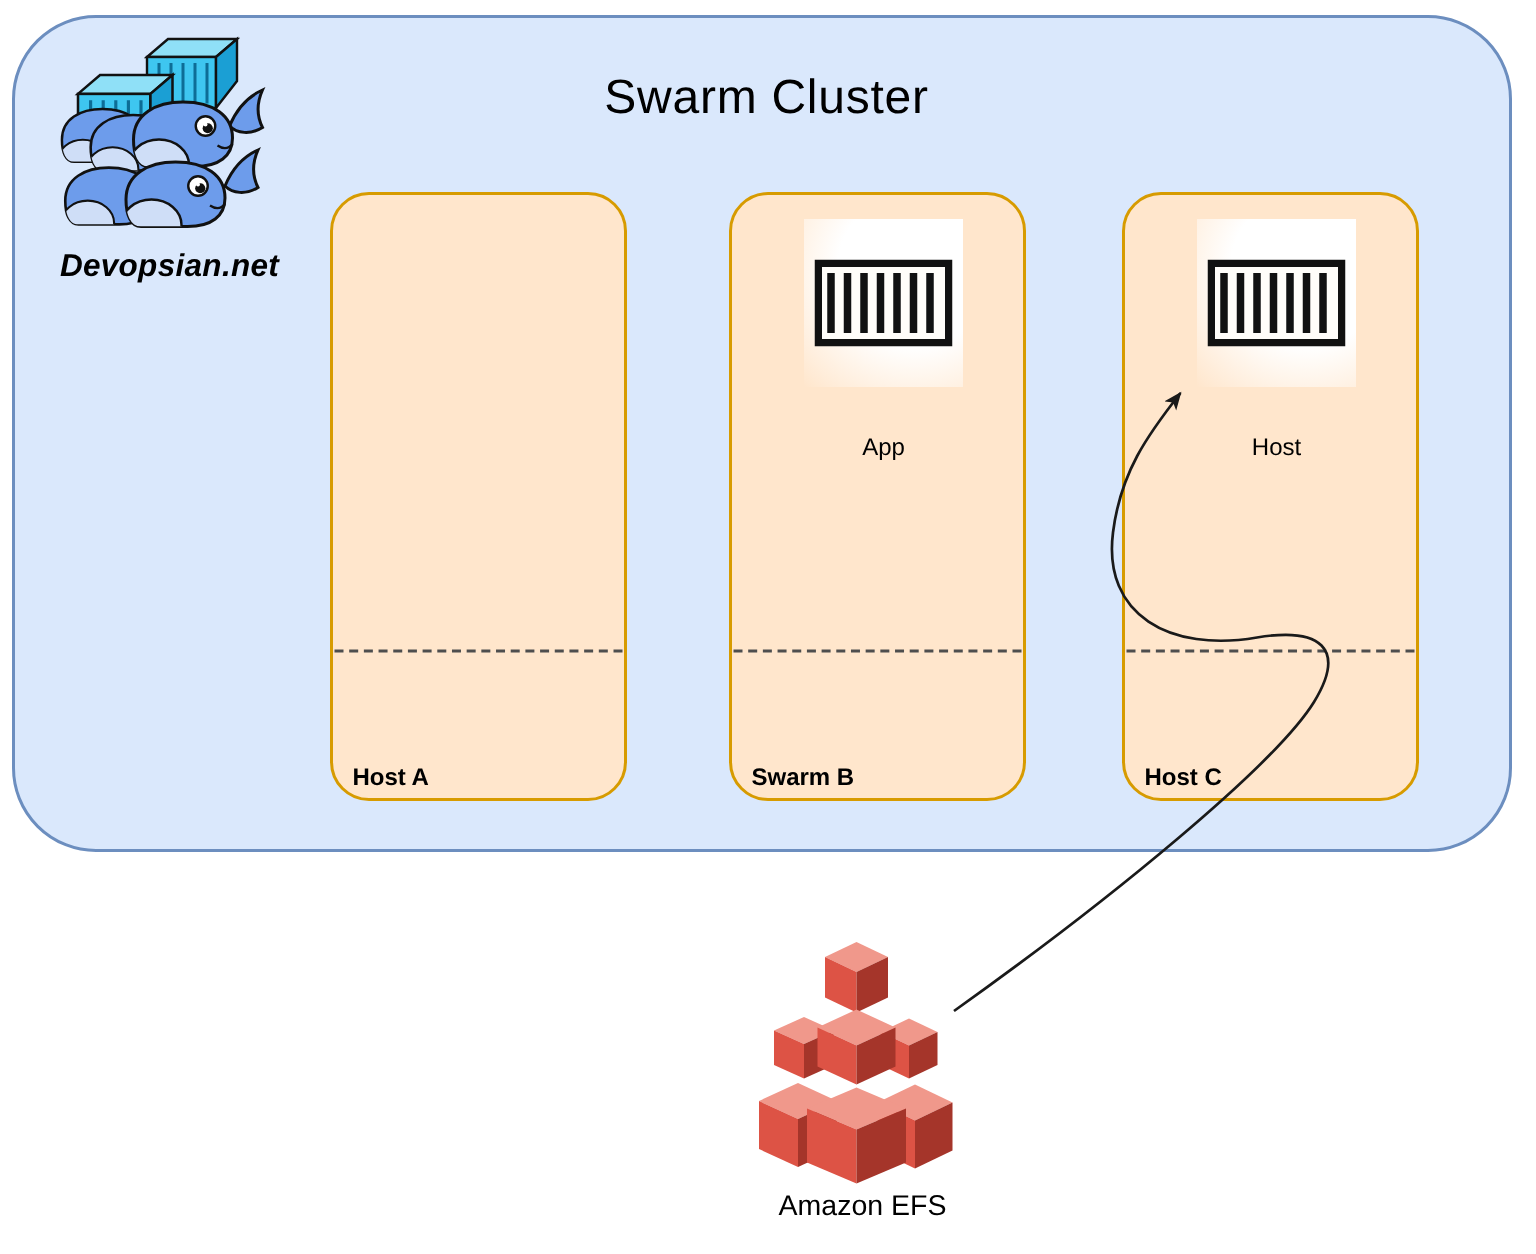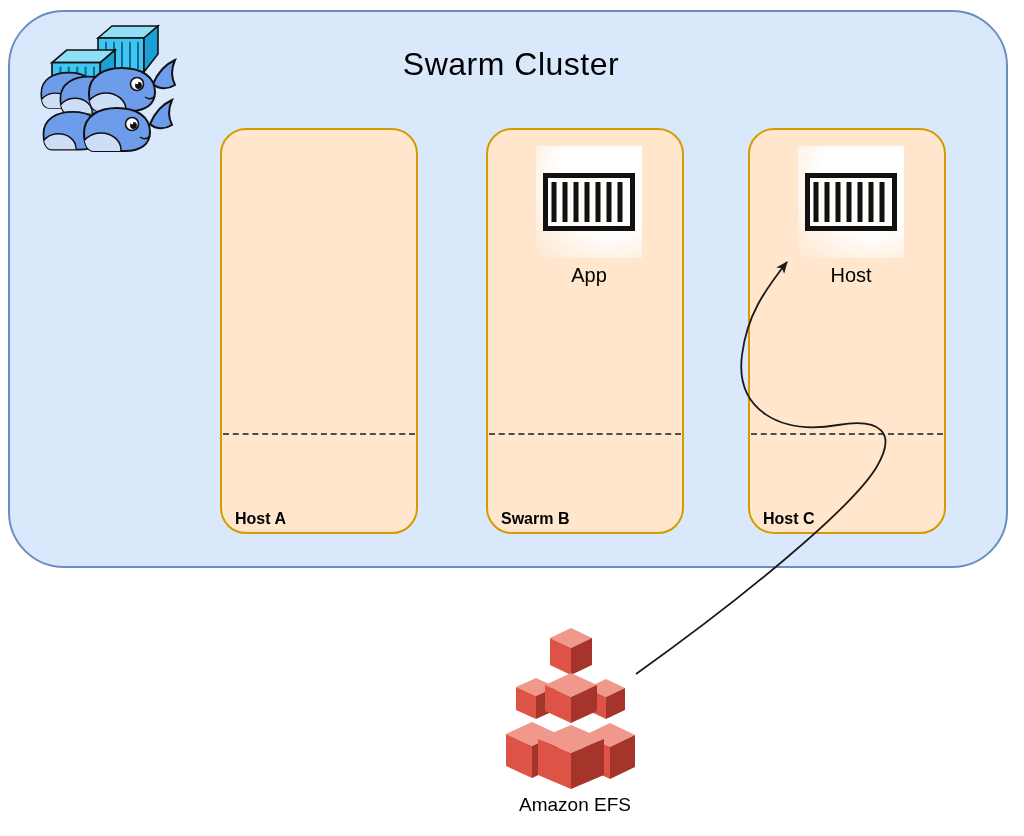--- a/index.html
+++ b/index.html
@@ -47,21 +47,21 @@
   
   .service{
     position:absolute;left:48px;top:16px;width:106px;
     display:flex;flex-direction:column;align-items:center;
   }
   .icon-bg{
     width:106px;height:112px;
     background:radial-gradient(circle at 70% 30%, #ffffff 48%, var(--host-fill) 100%);
     display:flex;align-items:center;justify-content:center;
   }
-  .service-label{margin-top:6px;font-size:20px;color:var(--text);}
+  .service-label{margin-top:32px;font-size:16px;color:var(--text);}
   
   .efs{
     position:absolute;left:503px;top:620px;width:144px;
     display:flex;flex-direction:column;align-items:center;
   }
   .efs-label{margin-top:4px;font-size:19px;color:var(--text);}
   
   .arrow-overlay{position:absolute;left:0;top:0;width:1024px;height:836px;pointer-events:none;}
   .arrow-path{fill:none;stroke:var(--arrow);stroke-width:1.8px;}
   
@@ -125,20 +125,21 @@
           <use href="#whale" transform="translate(19,51) scale(0.86)"></use>
           <use href="#wtail" transform="translate(113,36)"></use>
           <use href="#whale" transform="translate(47,42)"></use>
           <use href="#wface" transform="translate(47,42)"></use>
           <use href="#whale" transform="translate(2,86) scale(0.88)"></use>
           <use href="#wtail" transform="translate(110,76)"></use>
           <use href="#whale" transform="translate(42,82)"></use>
           <use href="#wface" transform="translate(42,82)"></use>
         </g>
       </svg>
+      <div class="brand">Devopsian.net</div>
     </div>
   </div>
 
   <div class="host host-a">
     <div class="host-divider"></div>
     <div class="host-label">Host A</div>
   </div>
 
   <div class="host host-b">
     <div class="service">

